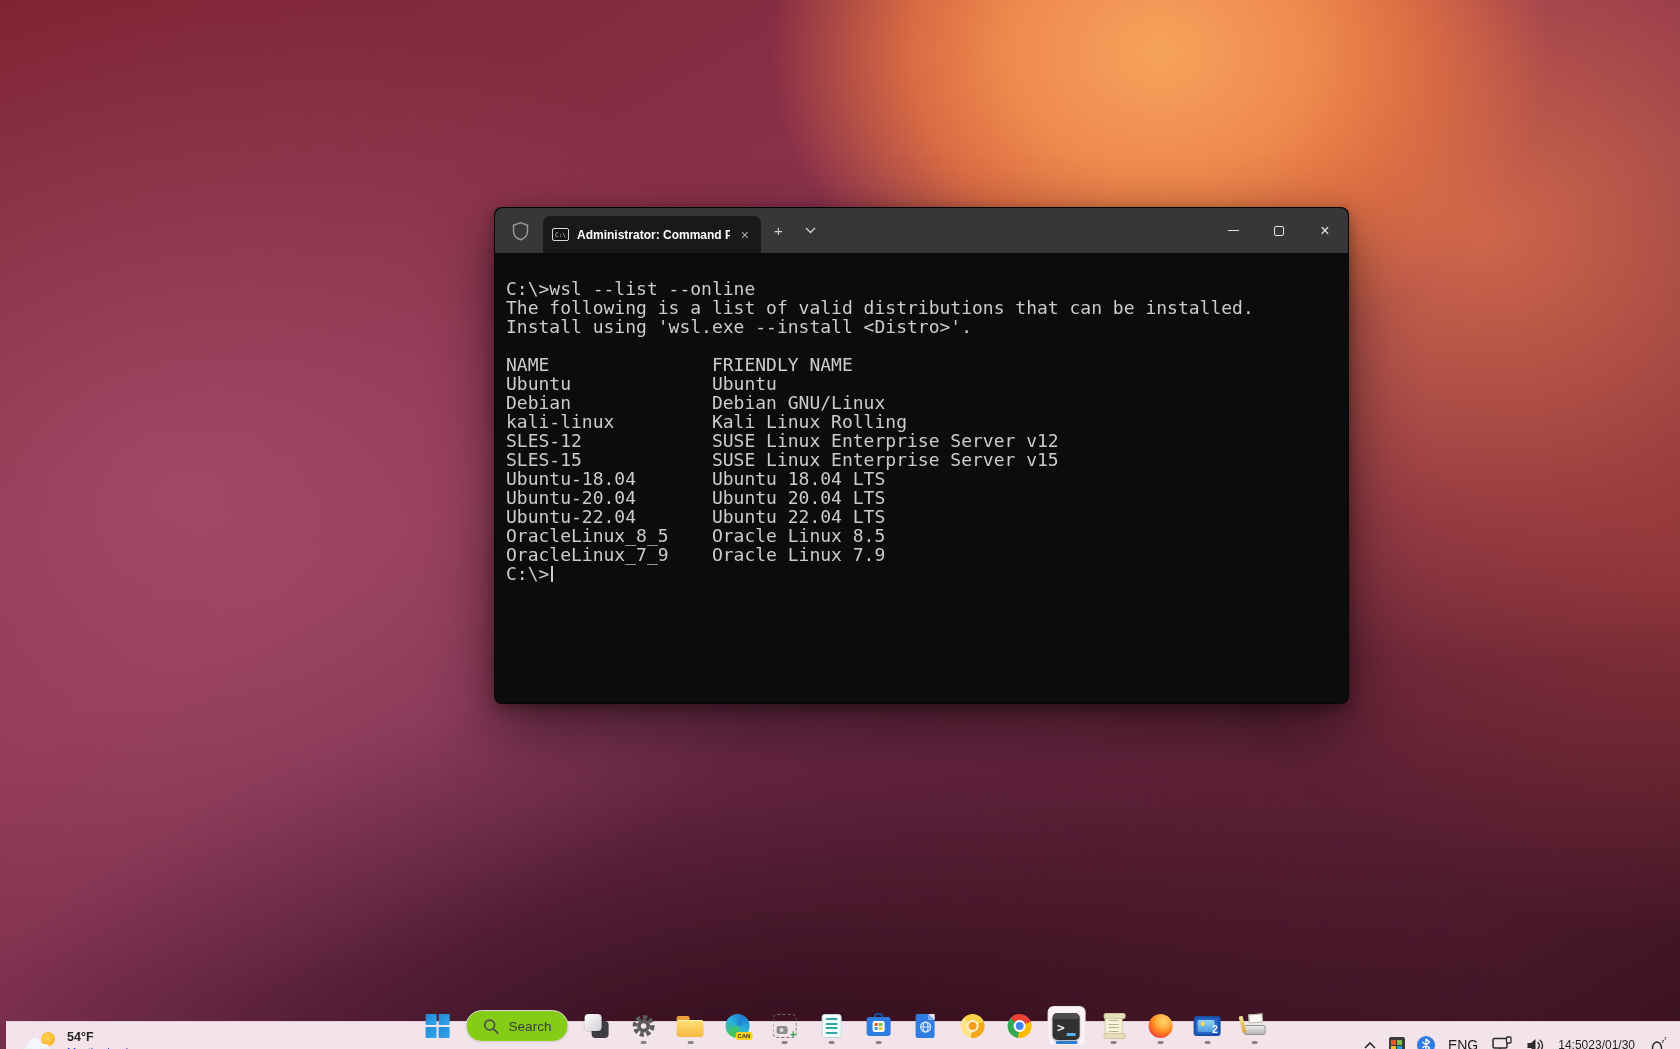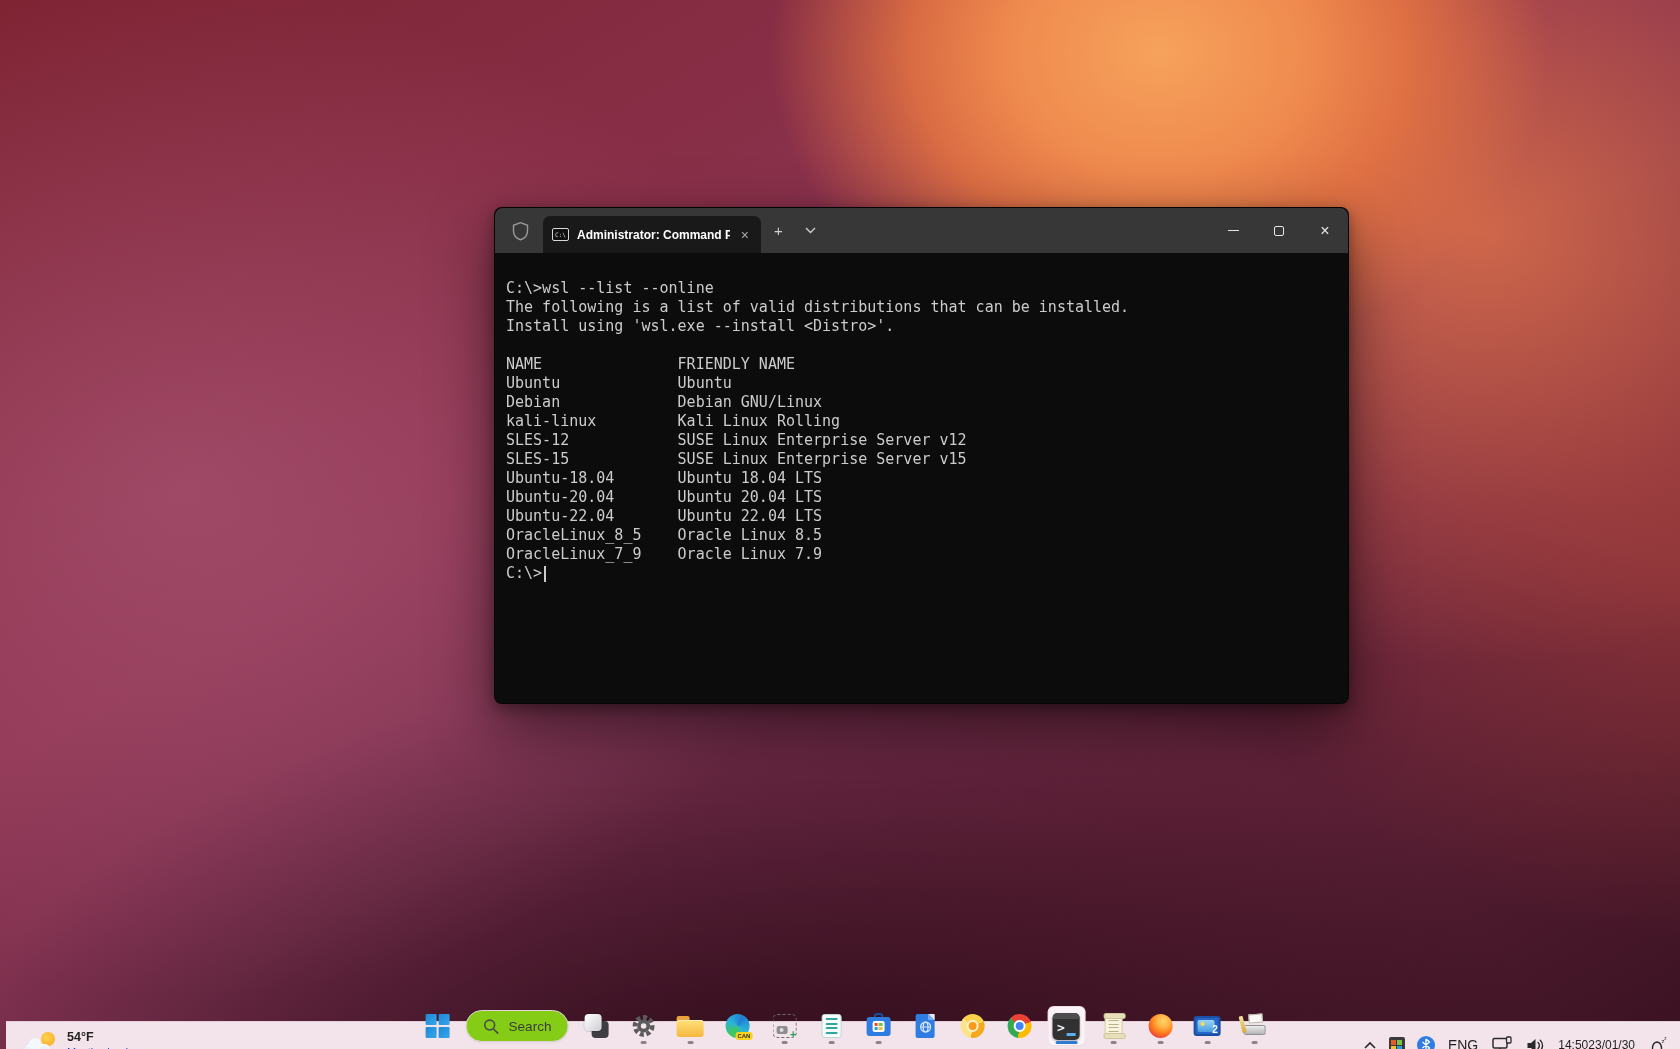--- a/index.html
+++ b/index.html
@@ -46,21 +46,21 @@
   .tabbar-btn { color:#cfcfcf; font-size:15px; padding:2px 9px; margin-left:4px; display:flex; align-items:center; }
   .win-controls { margin-left:auto; display:flex; height:45px; }
   .win-btn { width:46px; height:45px; display:flex; align-items:center; justify-content:center; }
   .glyph-min { width:11px; height:1.4px; background:#e6e6e6; }
   .glyph-max { width:10px; height:10px; border:1.4px solid #e6e6e6; border-radius:2px; }
   .glyph-close { color:#e6e6e6; font-size:16px; line-height:16px; }
 
   .terminal-body {
     padding:26px 12px 0 11px;
     font-family:"DejaVu Sans Mono", monospace;
-    font-size:15px; line-height:19px; color:#cccccc;
+    font-size:18px; line-height:19px; color:#cccccc;
   }
   .terminal-body pre { font:inherit; color:inherit; white-space:pre; }
   .prompt-line { display:flex; align-items:center; height:19px; }
   .caret { width:2px; height:16px; background:#cccccc; margin-left:2px; }
 
   
   .taskbar {
     position:absolute; left:6px; bottom:0; width:1680px; height:28px;
     background:#f2e4ea; border-top:1px solid rgba(120,60,90,0.12);
   }

